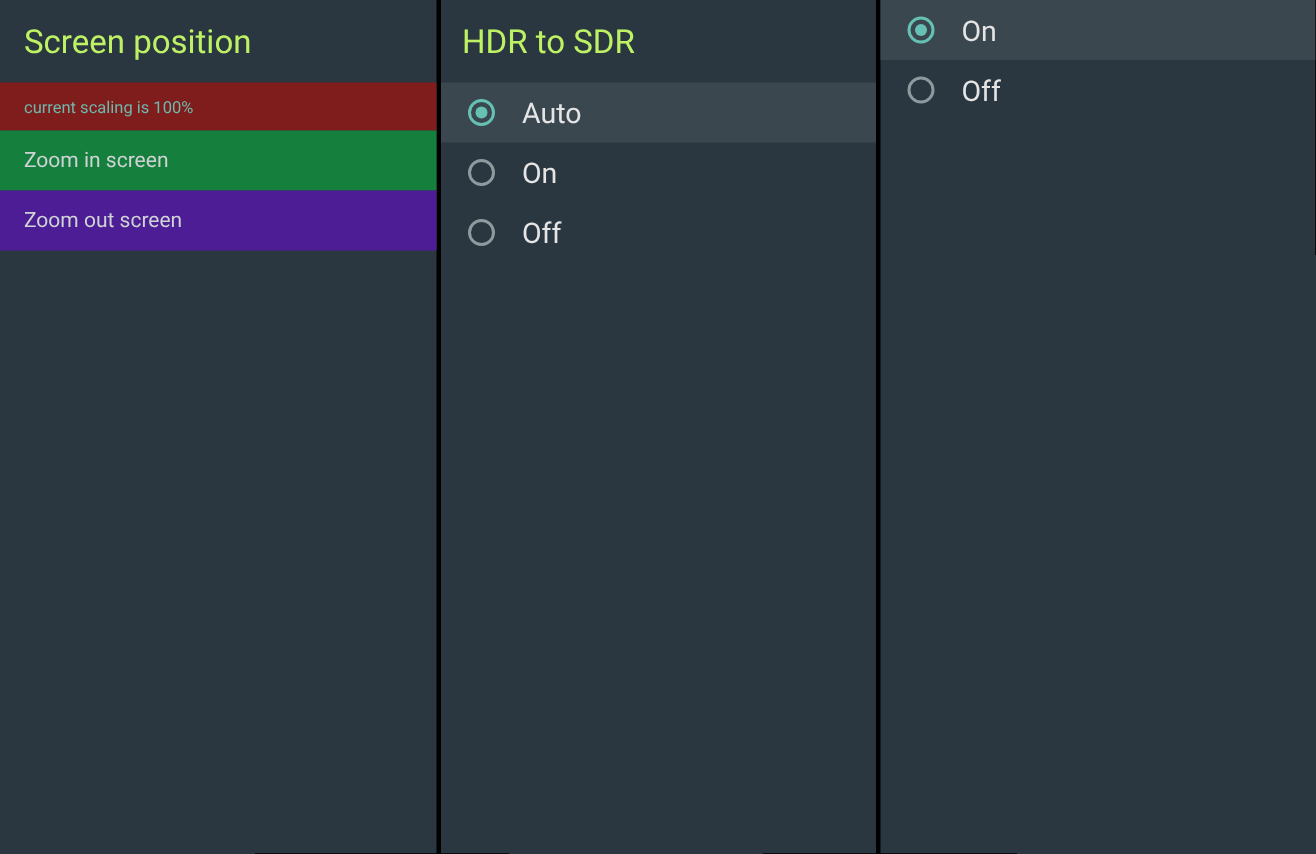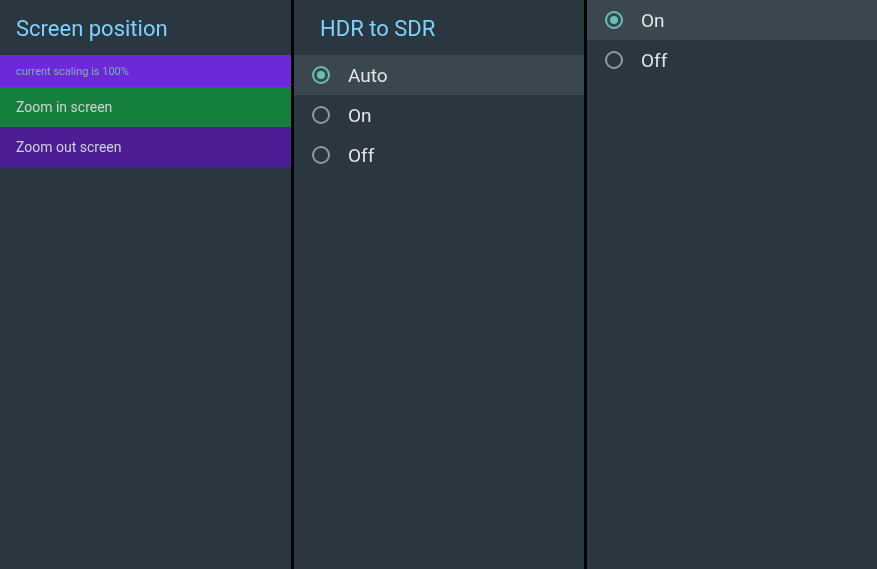--- a/index.html
+++ b/index.html
@@ -26,37 +26,37 @@
       margin-right: 3px;
     }
     .panel-mid {
       width: 290px;
       margin-right: 3px;
     }
     .panel-right {
       flex: 1;
     }
     .panel-title {
-      color: #7dd3fc;
+      color: #bef264;
       font-size: 22px;
       font-weight: 400;
       padding: 18px 16px 16px 16px;
       height: 55px;
       display: flex;
       align-items: center;
     }
     .panel-right .panel-title,
     .panel-mid .panel-title {
-      padding-left: 26px;
+      padding-left: 14px;
     }
     .status-text {
       color: #6fb8ac;
       font-size: 11px;
       padding: 10px 16px;
-      background: #6d28d9;
+      background: #7f1d1d;
       height: 32px;
       display: flex;
       align-items: center;
     }
     .list-item {
       color: #cfd3d5;
       font-size: 14px;
       padding: 0 16px;
       height: 40px;
       display: flex;

